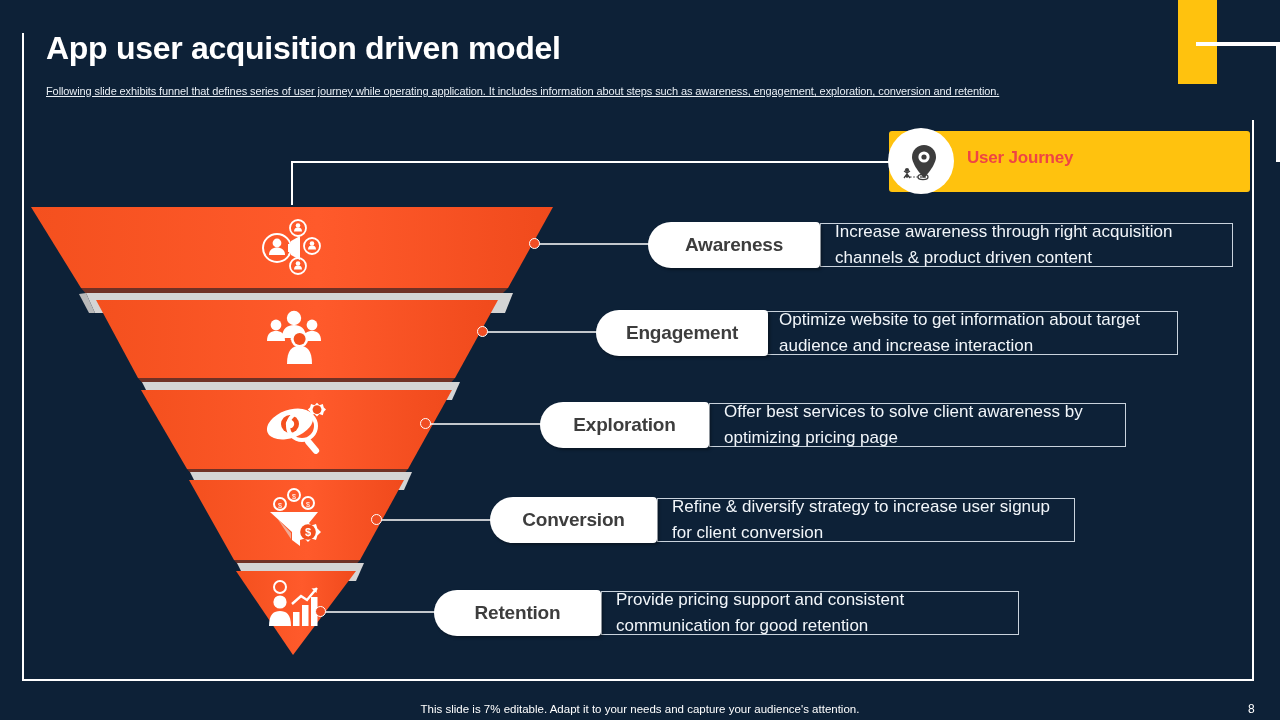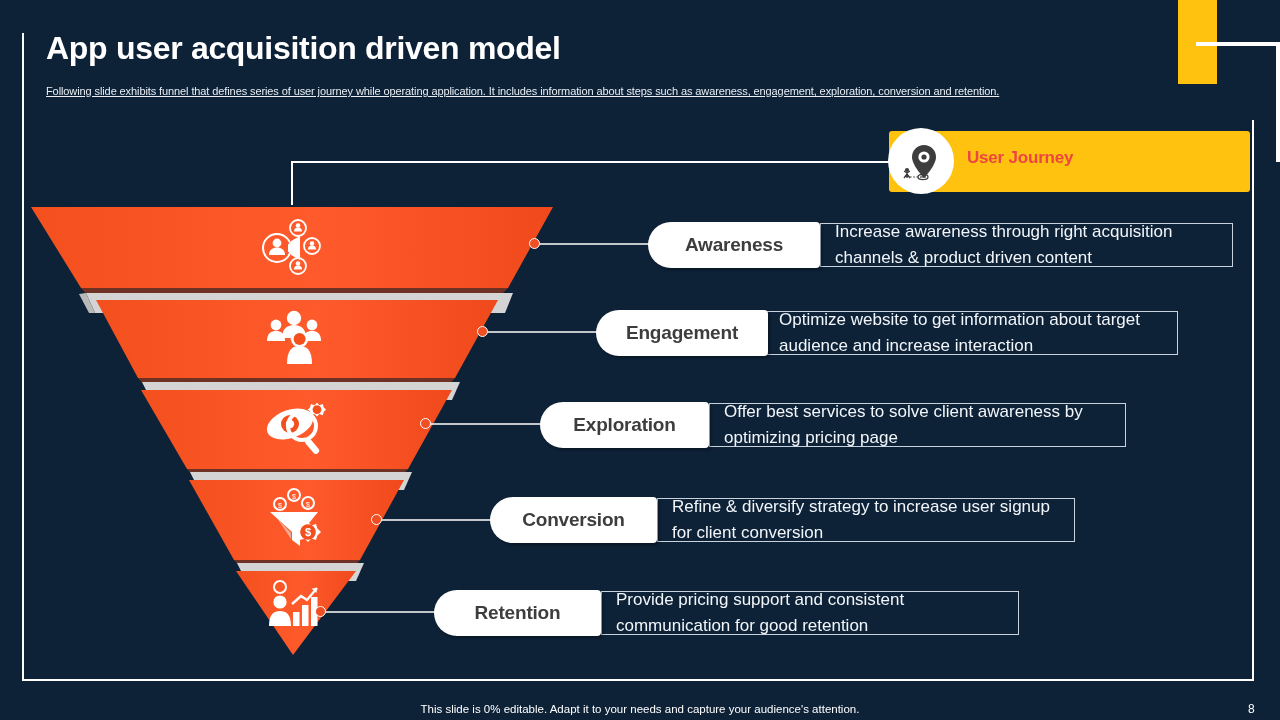--- a/index.html
+++ b/index.html
@@ -410,16 +410,16 @@
 
   <div class="row" style="left:434px; top:590px; width:585px;">
     <div class="desc" style="left:167px; width:418px;">
       <span>Provide pricing support and consistent communication for good retention</span>
     </div>
     <div class="pill" style="width:167px;">
       <span>Retention</span>
     </div>
   </div>
 
-  <div class="footer-note">This slide is 0% editable. Adapt it to your needs and capture your audience's attention.</div>
+  <div class="footer-note">This slide is 7% editable. Adapt it to your needs and capture your audience's attention.</div>
   <div class="page-num">8</div>
 
 </div>
 
 </body></html>

